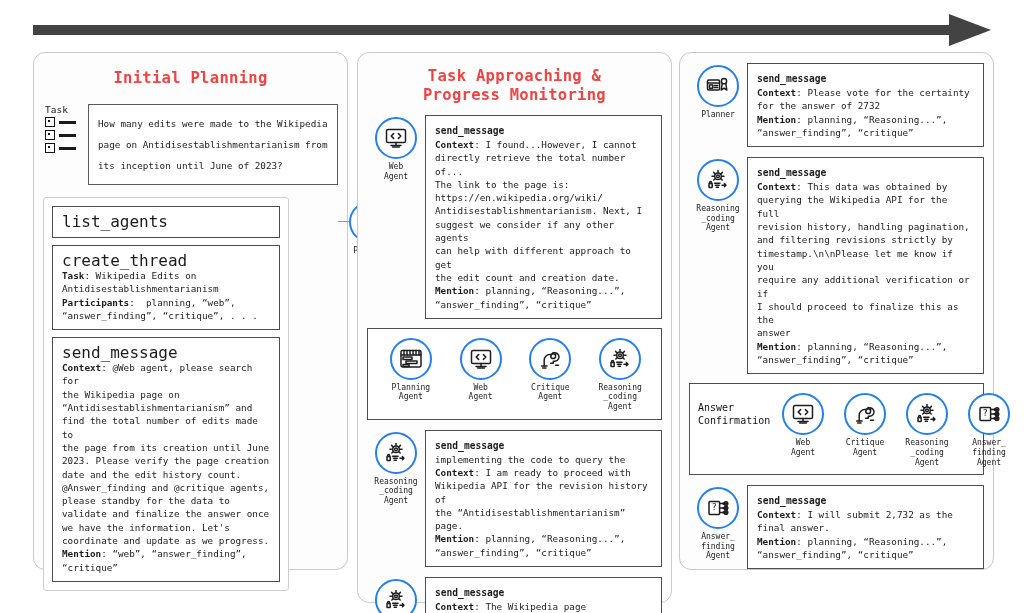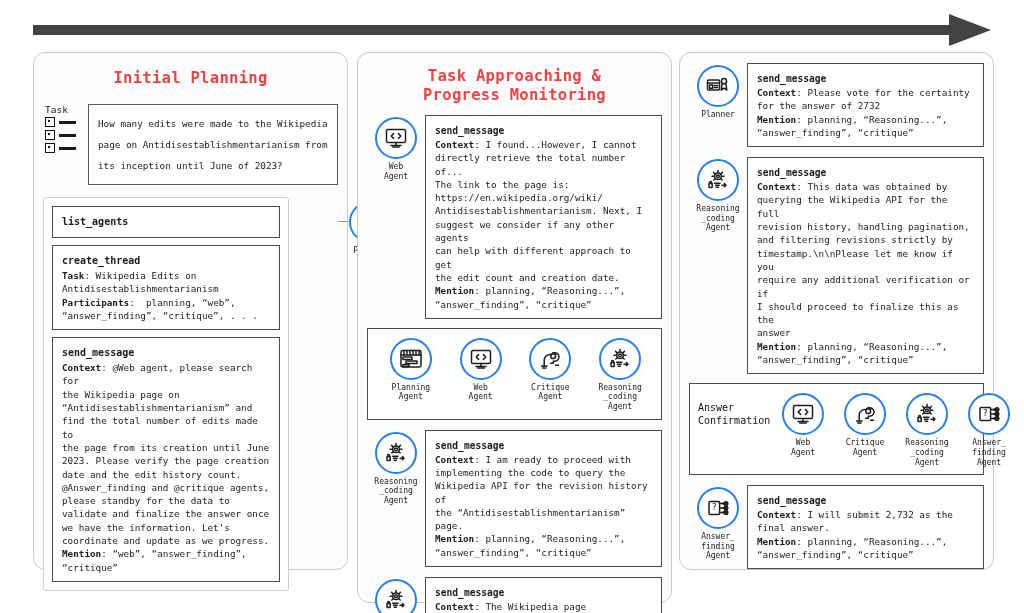--- a/index.html
+++ b/index.html
@@ -39,21 +39,21 @@
   .cl-row{display:flex;align-items:center;gap:4px;}
   .cl-box{width:8px;height:8px;border:1.6px solid #111;background:#fff;position:relative;}
   .cl-box::after{content:"";position:absolute;left:2px;top:2px;width:2px;height:2px;background:#111;}
   .cl-line{width:17px;height:3px;background:#1a1a1a;}
 
   .task-text{
     flex:1;border:1.5px solid #5a5a5a;background:#fff;
     padding:8px 9px;font-size:9.3px;line-height:21px;margin-right:9px;
   }
   .msgbox{border:1.6px solid #4d4d4d;background:#fff;padding:7px 9px;}
-  .boxtitle{font-weight:bold;font-size:10px;line-height:15px;margin-bottom:1px;}
+  .boxtitle{font-weight:normal;font-size:16px;line-height:15px;margin-bottom:1px;}
   .boxtitle.small{font-size:9.6px;font-weight:bold;margin-bottom:0;}
   .boxbody{font-size:9.3px;line-height:13.3px;white-space:pre-wrap;}
   .kb{font-weight:bold;}
 
   
   .p1-cluster{position:relative;margin:12px 9px 0 9px;}
   .p1-inner{border:1.4px solid #cfcfcf;background:#fff;border-radius:3px;padding:8px;width:246px;box-sizing:border-box;}
   .p1-inner>div+div{margin-top:7px;}
   .connector{position:absolute;right:-18px;top:24px;width:18px;height:1.4px;background:#9a9a9a;}
 
@@ -286,21 +286,21 @@
             </svg>
           </div>
         <div class="agent-name">
             <div>Reasoning</div>
             <div>_coding</div>
             <div>Agent</div>
           </div>
       </div>
       <div class="msgbox">
         <div class="boxtitle small">send_message</div>
-        <div class="boxbody"><div><span class="kb">Context</span>: I am ready to proceed with</div><div>implementing the code to query the</div><div>Wikipedia API for the revision history of</div><div>the “Antidisestablishmentarianism” page.</div><div><span class="kb">Mention</span>: planning, “Reasoning...”,</div><div>“answer_finding”, “critique”</div></div>
+        <div class="boxbody"><div>implementing the code to query the</div><div><span class="kb">Context</span>: I am ready to proceed with</div><div>Wikipedia API for the revision history of</div><div>the “Antidisestablishmentarianism” page.</div><div><span class="kb">Mention</span>: planning, “Reasoning...”,</div><div>“answer_finding”, “critique”</div></div>
       </div>
     </div>
 
     <div class="msgrow">
       <div class="agent-col">
         <div class="circ">
             <svg width="24" height="24" viewBox="0 0 24 24" fill="none" stroke="#1d1d1d" stroke-width="1.5" stroke-linecap="round" stroke-linejoin="round">
               <circle cx="12" cy="8.3" r="3.3"></circle>
               <circle cx="12" cy="8.3" r="1.4"></circle>
               <line x1="12" y1="2.6" x2="12" y2="4.2"></line>

